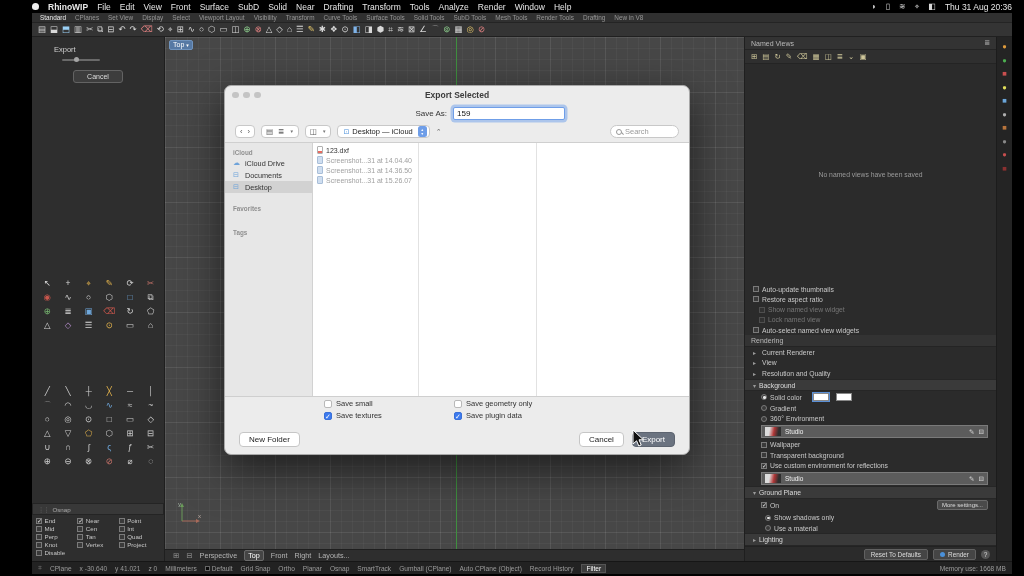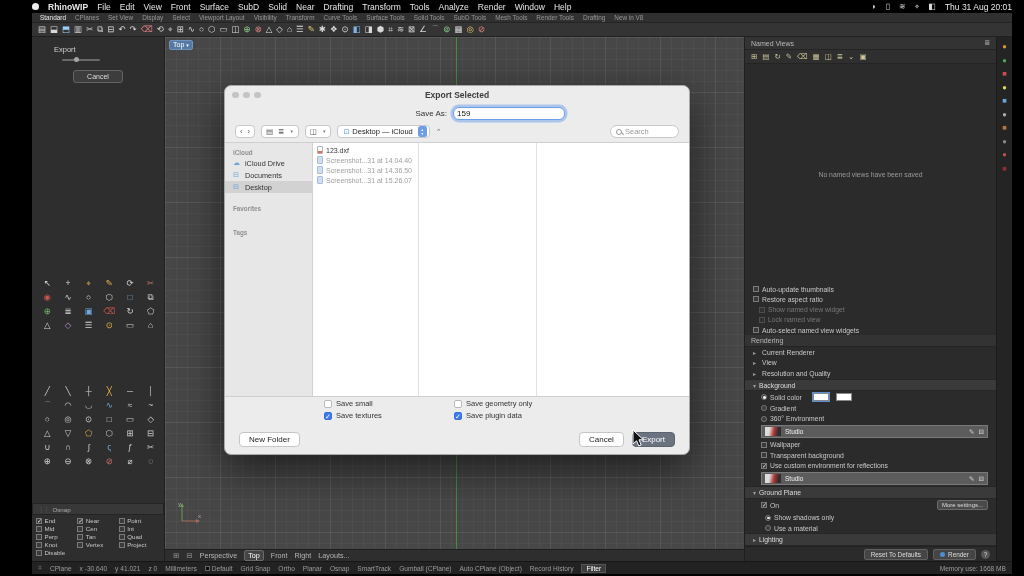--- a/index.html
+++ b/index.html
@@ -131,21 +131,21 @@
     border:1px solid #a8a8a8; border-radius:7px; box-shadow:0 14px 44px rgba(0,0,0,.6);
     display:flex; flex-direction:column; color:#333; font-size:8px; overflow:hidden; }
   .dlg-title { height:18px; position:relative; display:flex; align-items:center; justify-content:center; }
   .dots { position:absolute; left:7px; top:5.5px; display:flex; gap:4.5px; }
   .dots i { width:6.5px; height:6.5px; border-radius:50%; background:#c4c4c4; display:block; }
   .dlg-title-text { font-weight:bold; font-size:8.5px; color:#3c3c3c; }
   .frow { display:flex; align-items:center; height:16px; margin-top:1px; }
   .frow label { width:228px; text-align:right; padding-right:6px; font-size:8px; color:#333; }
   .dlg-input { width:112px; height:13px; border:1px solid #c9c9c9; border-radius:2px; background:#fff;
     font-size:8px; padding:0 3px; color:#111; font-family:inherit; }
-  .dlg-input.focus { outline:none; border-color:#6f9ee8; box-shadow:0 0 0 2.5px rgba(96,150,235,.45);border-radius:6px; }
+  .dlg-input.focus { outline:none; border-color:#6f9ee8; box-shadow:0 0 0 2.5px rgba(96,150,235,.45); }
   .dlg-toolbar { height:21px; display:flex; align-items:center; gap:6px; padding:0 10px; }
   .tb-group { display:flex; align-items:center; gap:5px; background:#fff; border:1px solid #c8c8c8;
     border-radius:4px; height:13px; padding:0 4px; color:#555; font-size:7.5px; }
   .tb-btn { line-height:1; }
   .tb-caret { font-size:4.5px; color:#777; }
   .loc-popup { display:flex; align-items:center; gap:3px; background:#fff; border:1px solid #c8c8c8;
     border-radius:4px; height:13px; padding:0 2px 0 5px; font-size:7.5px; color:#222; }
   .loc-ico { color:#4a90d9; font-size:7px; }
   .stepper { width:9px; height:11px; background:#6f9ee8; border-radius:2.5px; display:flex; flex-direction:column;
     align-items:center; justify-content:center; color:#fff; font-size:4px; line-height:4px; margin-left:2px; }
@@ -210,21 +210,21 @@
     <span class="mb-item">Analyze</span>
     <span class="mb-item">Render</span>
     <span class="mb-item">Window</span>
     <span class="mb-item">Help</span>
   <span class="mb-spacer"></span>
   <span class="mb-ico">◗</span>
     <span class="mb-ico">▯</span>
     <span class="mb-ico">≋</span>
     <span class="mb-ico">⌖</span>
     <span class="mb-ico">◧</span>
-  <span class="mb-clock">Thu 31 Aug 20:01</span>
+  <span class="mb-clock">Thu 31 Aug 20:36</span>
 </div>
 
 <div class="window">
 
   <div class="tabsrow">
     <span class="ttab active">Standard</span>
       <span class="ttab">CPlanes</span>
       <span class="ttab">Set View</span>
       <span class="ttab">Display</span>
       <span class="ttab">Select</span>

